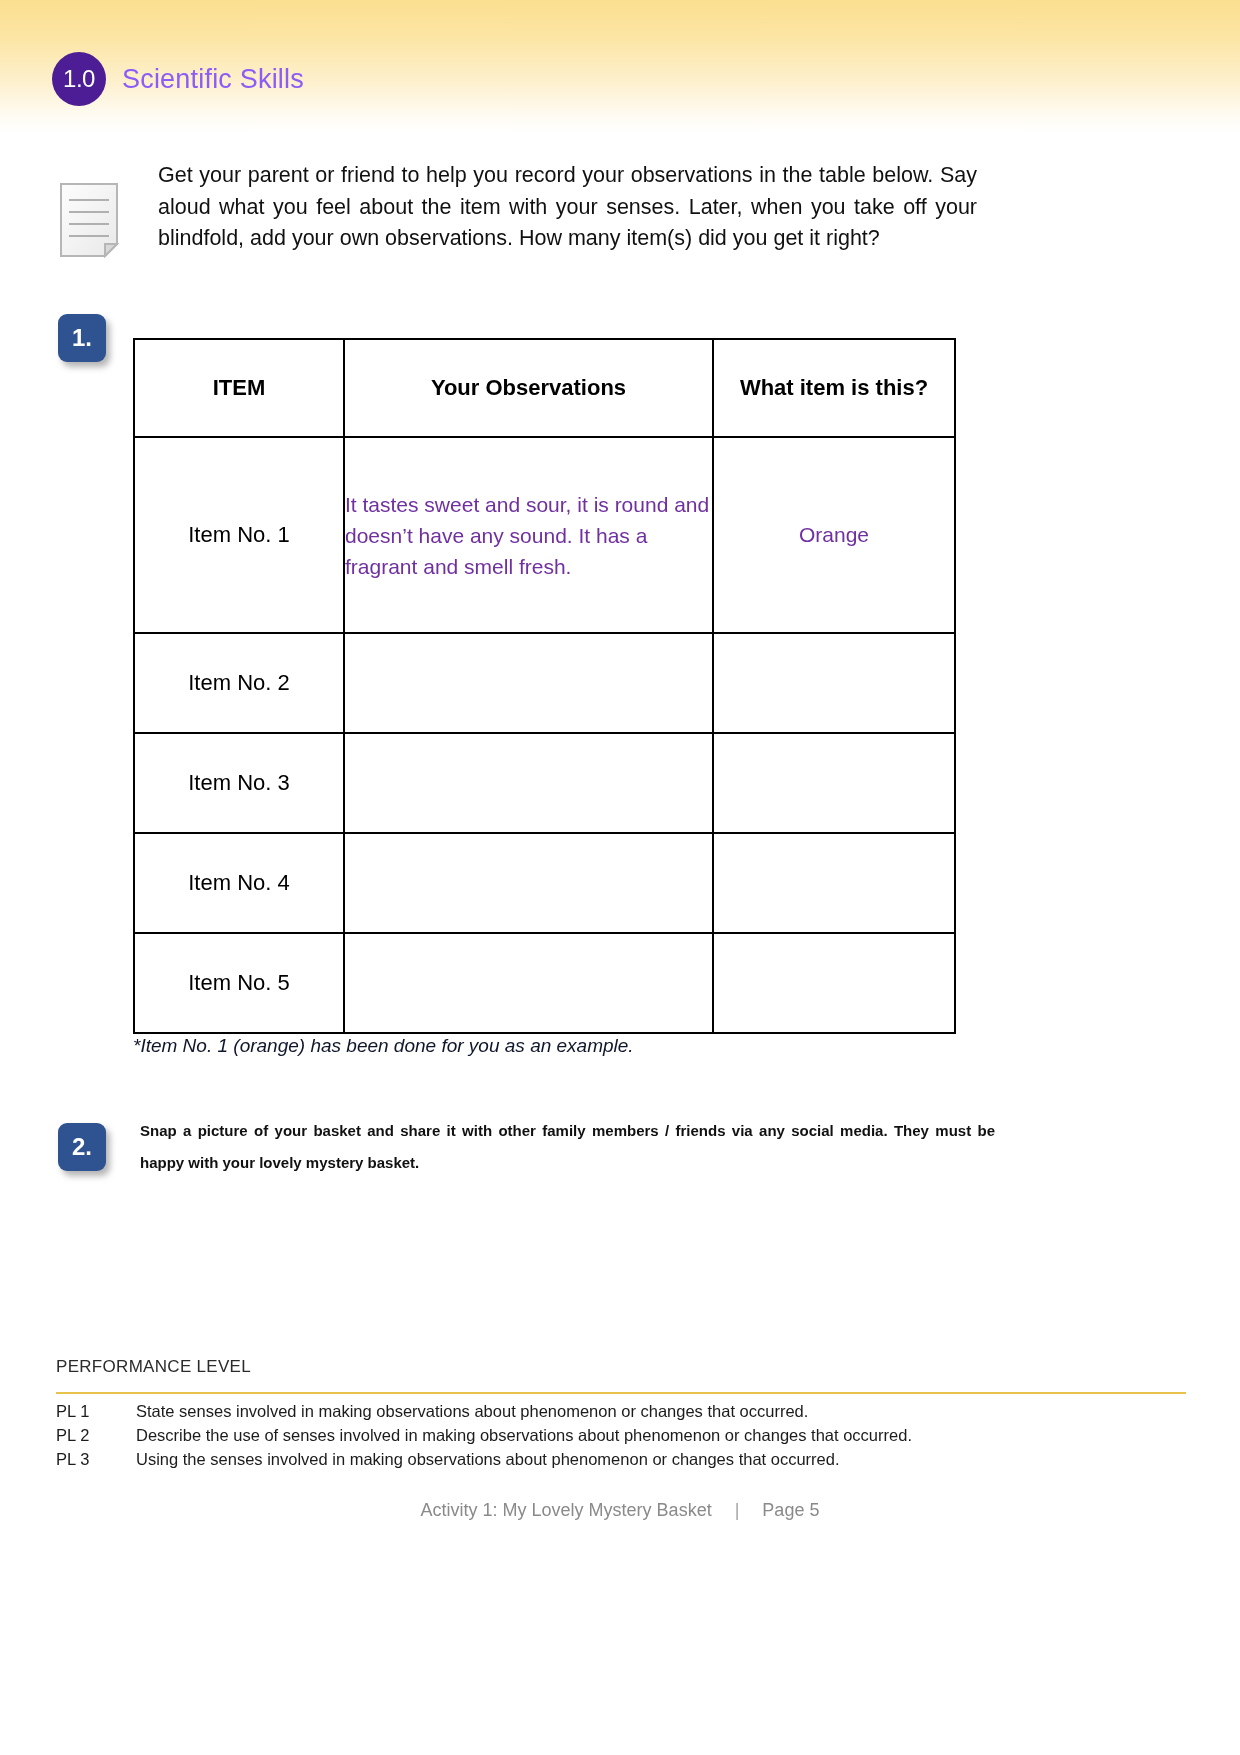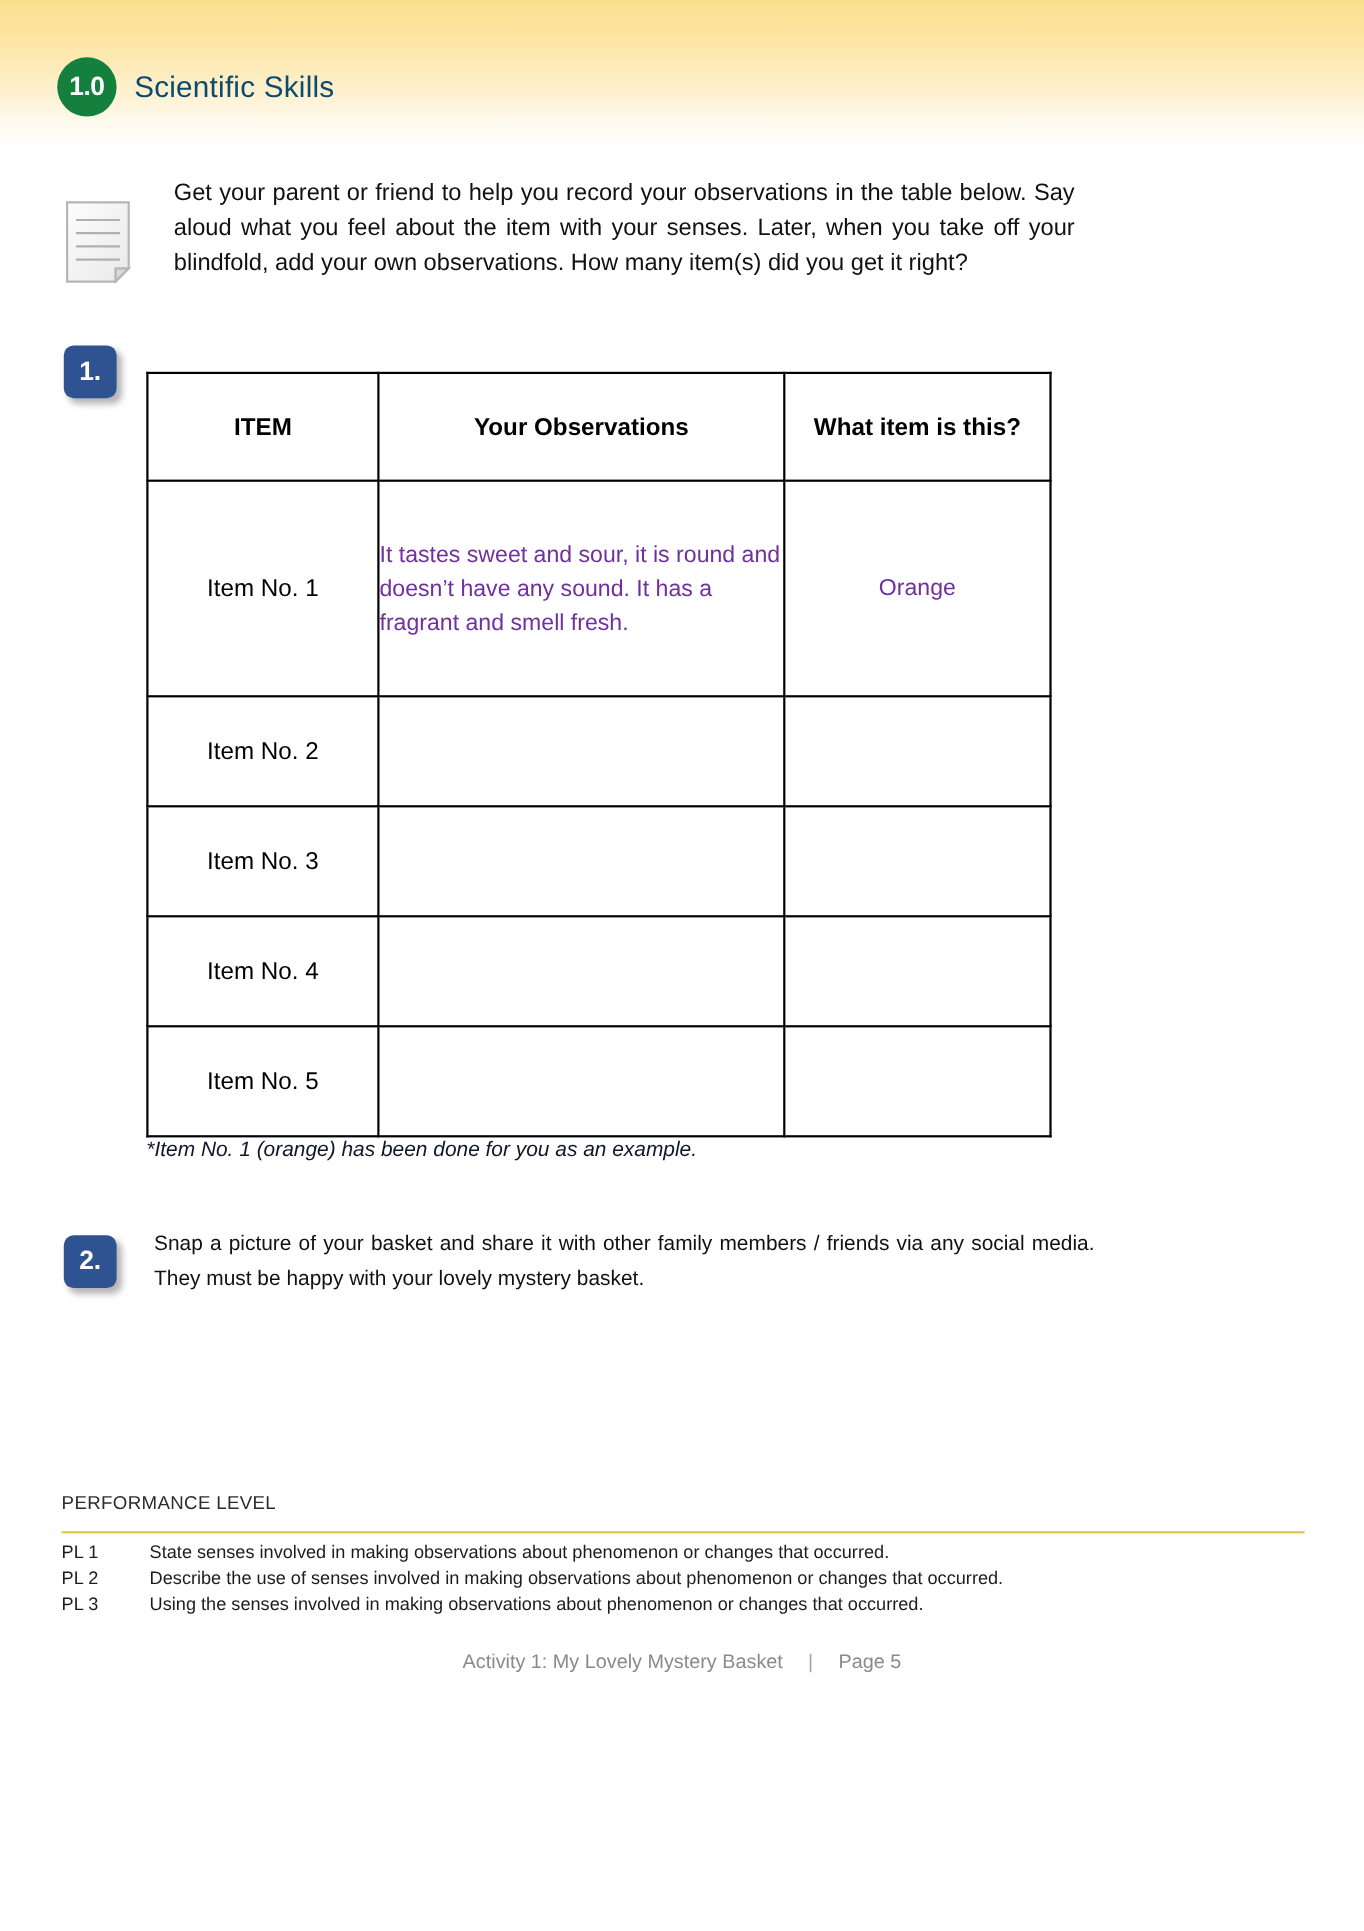--- a/index.html
+++ b/index.html
@@ -28,32 +28,32 @@
     top: 52px;
     left: 52px;
     display: flex;
     align-items: center;
     gap: 16px;
   }
   .chapter-badge {
     width: 54px;
     height: 54px;
     border-radius: 50%;
-    background: #15803d;
+    background: #4c1d95;
     color: #ffffff;
     font-size: 24px;
-    font-weight: bold;
+    font-weight: normal;
     display: flex;
     align-items: center;
     justify-content: center;
     letter-spacing: -0.5px;
   }
   .chapter-title {
     font-size: 27px;
-    color: #0c4a6e;
+    color: #8b5cf6;
     font-weight: normal;
     letter-spacing: 0.2px;
   }
 
   
   .doc-icon {
     position: absolute;
     left: 58px;
     top: 182px;
     width: 62px;
@@ -160,24 +160,25 @@
     font-style: italic;
     color: #0f172a;
   }
 
   
   .step2-text {
     position: absolute;
     left: 140px;
     top: 1115px;
     width: 855px;
-    font-size: 19px;
+    font-size: 15px;
     line-height: 31.5px;
     color: #111111;
     text-align: justify;
+    font-weight: bold;
   }
 
   
   .perf-block {
     position: absolute;
     left: 56px;
     top: 1357px;
     width: 1130px;
   }
   .perf-heading {

